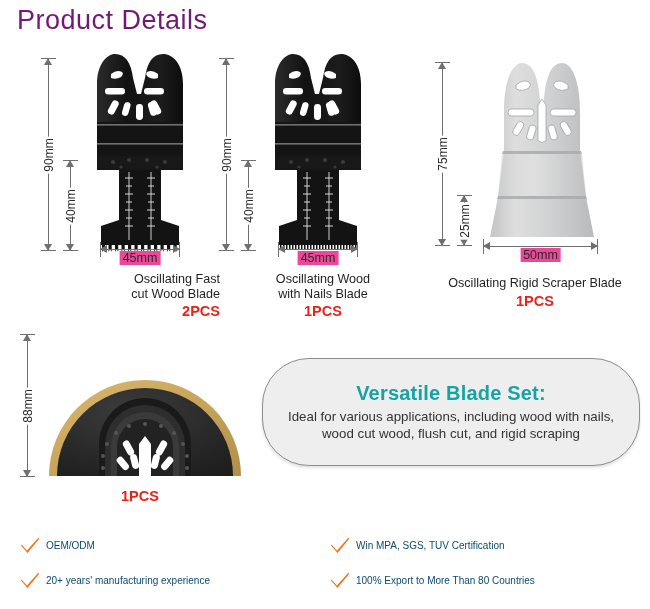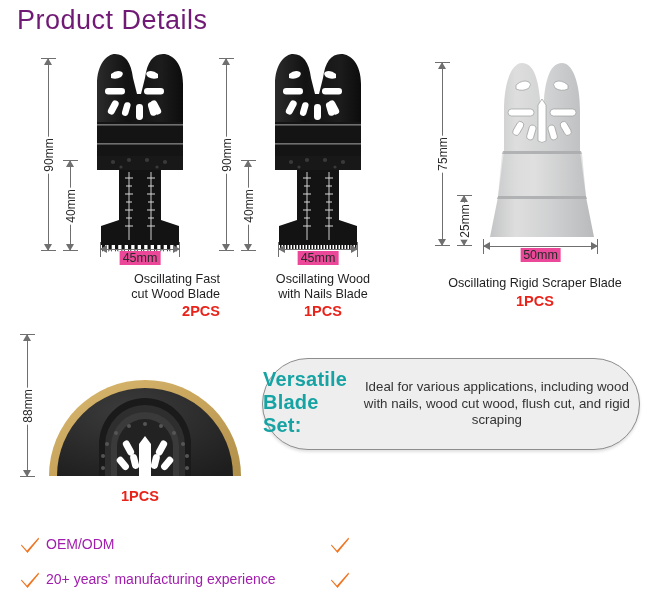--- a/index.html
+++ b/index.html
@@ -55,40 +55,40 @@
 
   
   .caption{
     position:absolute;text-align:center;
     font-size:12.6px;line-height:14.5px;color:#1f1f1f;
   }
   .pcs{display:block;color:#e8231a;font-weight:bold;font-size:14.5px;line-height:18px;margin-top:1px;}
 
   
   .versatile{
-    position:absolute;left:262px;top:358px;width:378px;height:92px;
+    position:absolute;left:262px;top:358px;width:378px;height:108px;
     border:1.4px solid #8d8d8d;border-radius:47px;
     background:#eeeeee;
     box-shadow:0 2px 3px rgba(0,0,0,.12);
-    display:flex;flex-direction:row;align-items:center;
+    display:flex;flex-direction:column;align-items:center;justify-content:center;
     box-sizing:border-box;
   }
   .versatile h2{
     margin:0 0 4px 0;font-size:20px;font-weight:bold;color:#17a3a3;letter-spacing:.2px;
   }
   .versatile p{
     margin:0;font-size:13.3px;line-height:16.5px;color:#333;text-align:center;
     max-width:360px;
   }
 
   
   .features{position:absolute;left:0;top:528px;width:650px;height:81px;}
   .feat{
-    position:absolute;display:flex;align-items:flex-start;gap:6px;
-    font-size:14px;color:#a21caf;white-space:nowrap;
+    position:absolute;display:flex;align-items:center;gap:6px;
+    font-size:10px;color:#0c4a6e;white-space:nowrap;
   }
   .check{display:inline-block;width:20px;height:18px;flex:none;}
 
   
   .blade{position:absolute;}
 </style>
 </head>
 <body>
 
 <div class="page">
@@ -469,22 +469,24 @@
       <svg class="check" viewBox="0 0 20 18">
         <path d="M1.5,8.5 L7,14.5 L18.5,1.5 L19,3 L7.5,17 L1,9.5 Z" fill="#ef7522"></path>
       </svg>
       <span>20+ years' manufacturing experience</span>
     </div>
 
     <div class="feat" style="left:330px;top:8px;">
       <svg class="check" viewBox="0 0 20 18">
         <path d="M1.5,8.5 L7,14.5 L18.5,1.5 L19,3 L7.5,17 L1,9.5 Z" fill="#ef7522"></path>
       </svg>
+      <span>Win MPA, SGS, TUV Certification</span>
     </div>
 
     <div class="feat" style="left:330px;top:43px;">
       <svg class="check" viewBox="0 0 20 18">
         <path d="M1.5,8.5 L7,14.5 L18.5,1.5 L19,3 L7.5,17 L1,9.5 Z" fill="#ef7522"></path>
       </svg>
+      <span>100% Export to More Than 80 Countries</span>
     </div>
 
   </div>
 </div>
 
 </body></html>

